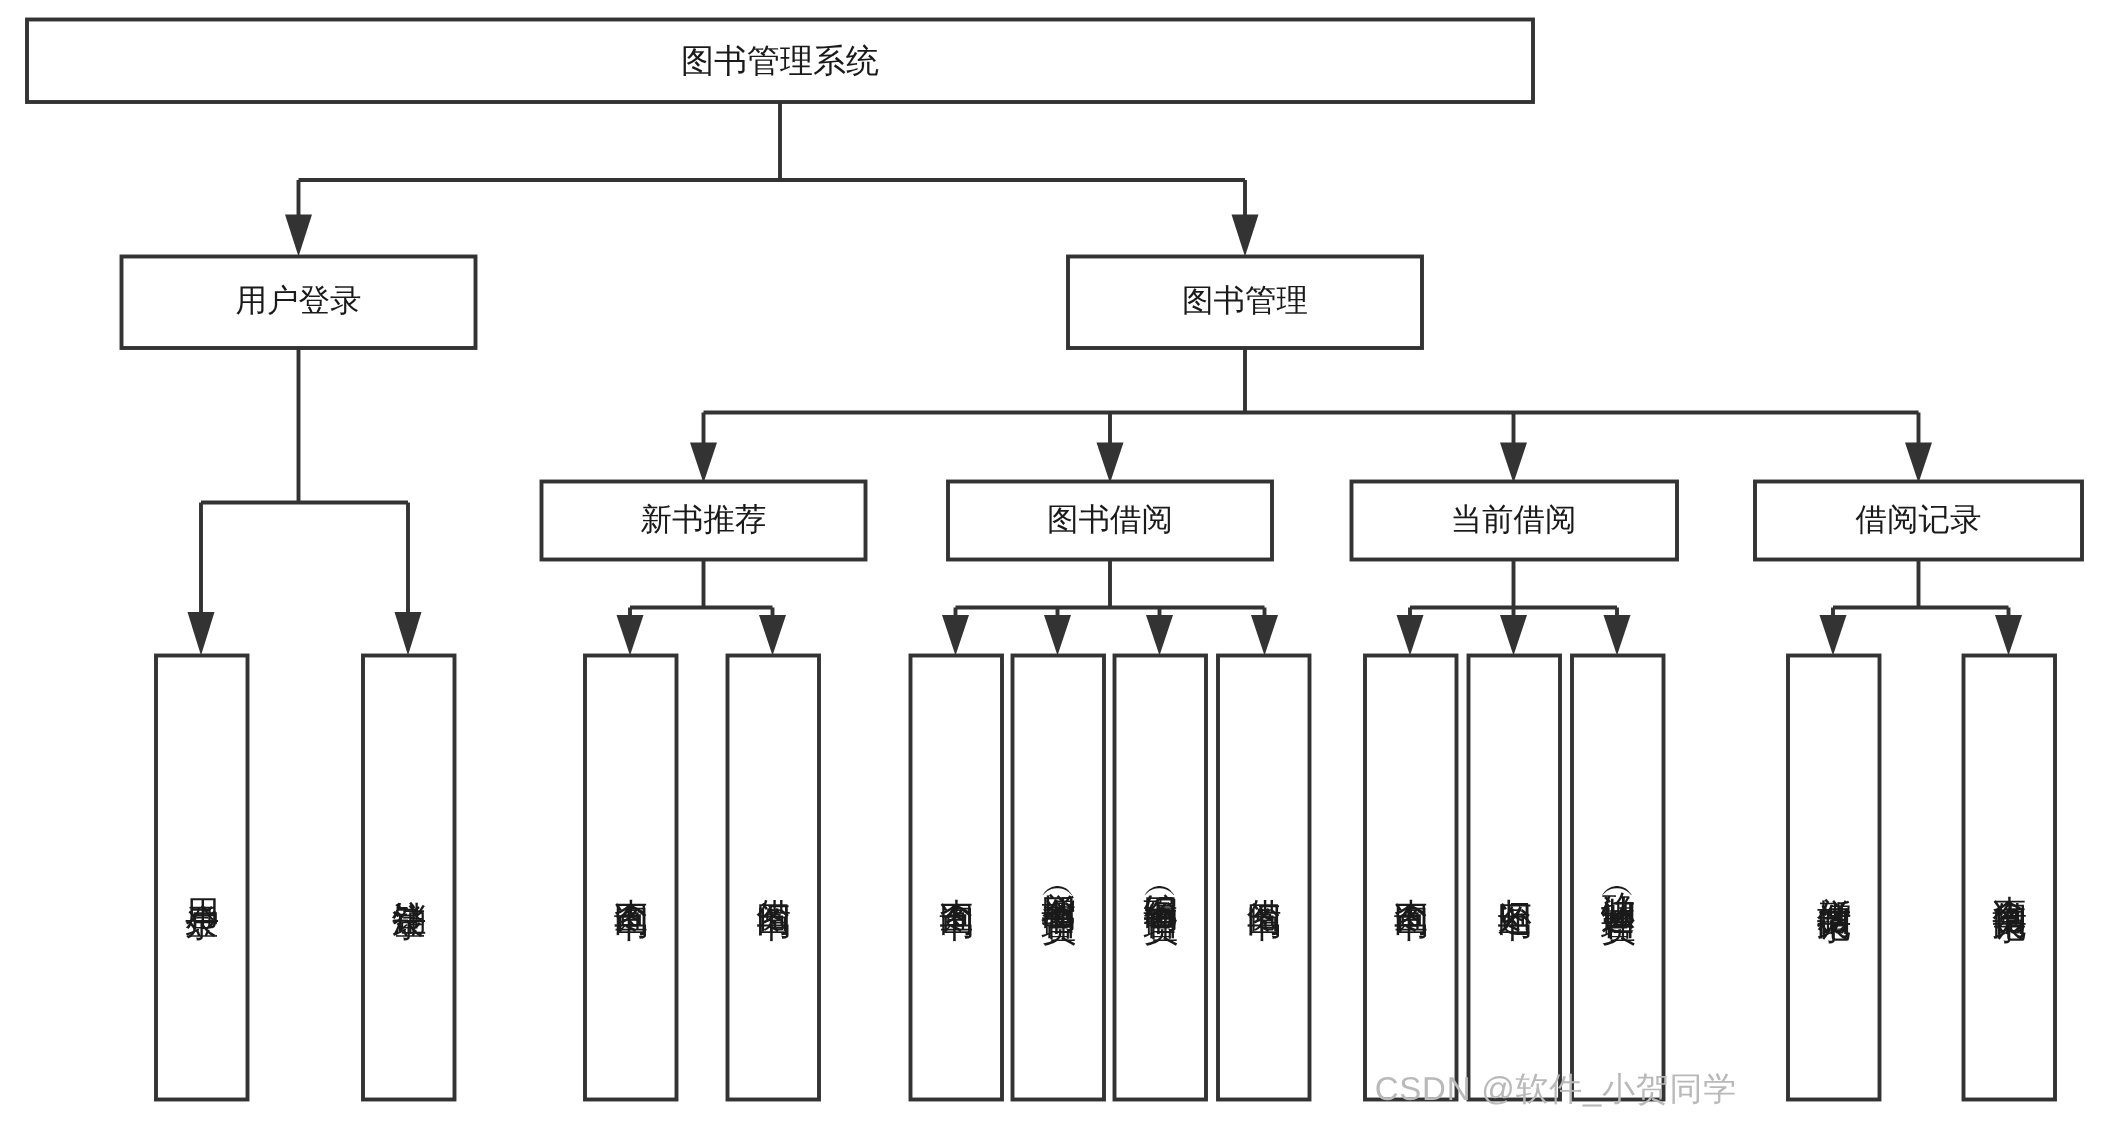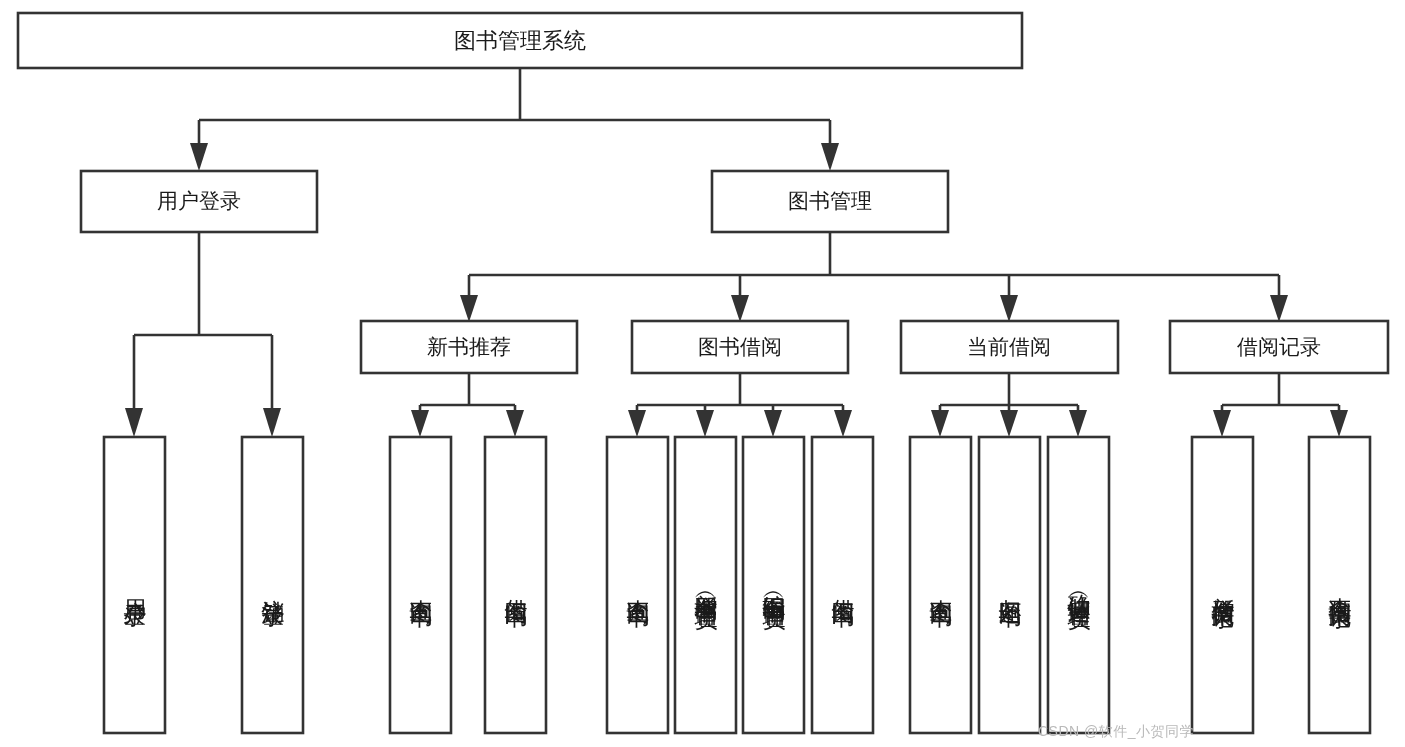--- a/index.html
+++ b/index.html
@@ -11,21 +11,20 @@
     width: 1405px;
     height: 747px;
     font-family: "Liberation Sans", "DejaVu Sans", sans-serif;
     overflow: hidden;
   }
   #diagram-root {
     position: relative;
     width: 1166px;
     height: 747px;
     background: #ffffff;
-    padding-left: 36px;
   }
   svg.flow {
     position: absolute;
     left: 0;
     top: 0;
     width: 1405px;
     height: 747px;
     display: block;
   }
   .node-rect {
@@ -71,21 +70,21 @@
     align-items: center;
     justify-content: center;
     white-space: nowrap;
     pointer-events: none;
   }
   .watermark {
     position: absolute;
     right: 8px;
     bottom: 6px;
     font-family: "Liberation Sans", "DejaVu Sans", sans-serif;
-    font-size: 14px;
+    font-size: 22px;
     color: #b9b9b9;
     white-space: nowrap;
     letter-spacing: 0.5px;
   }
 </style>
 </head>
 <body>
 
 <div id="diagram-root">
 

